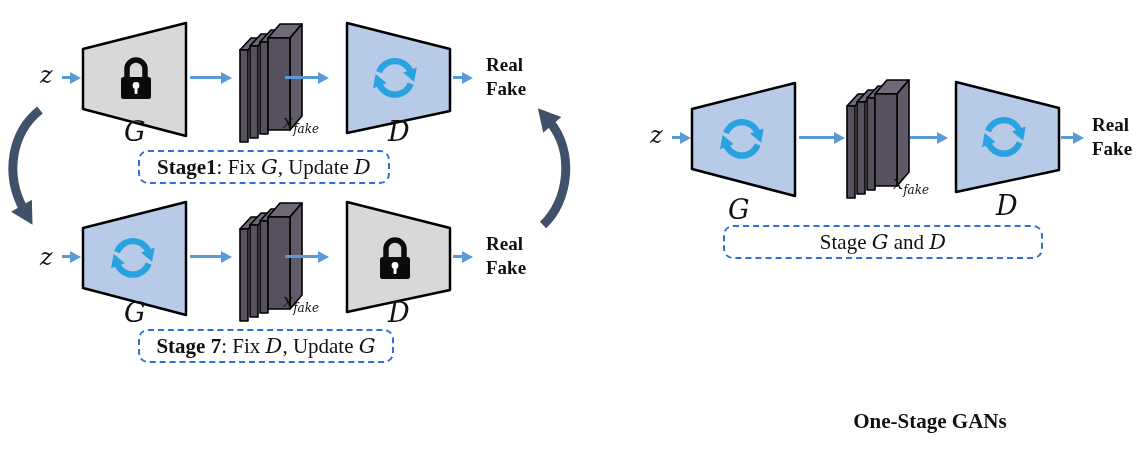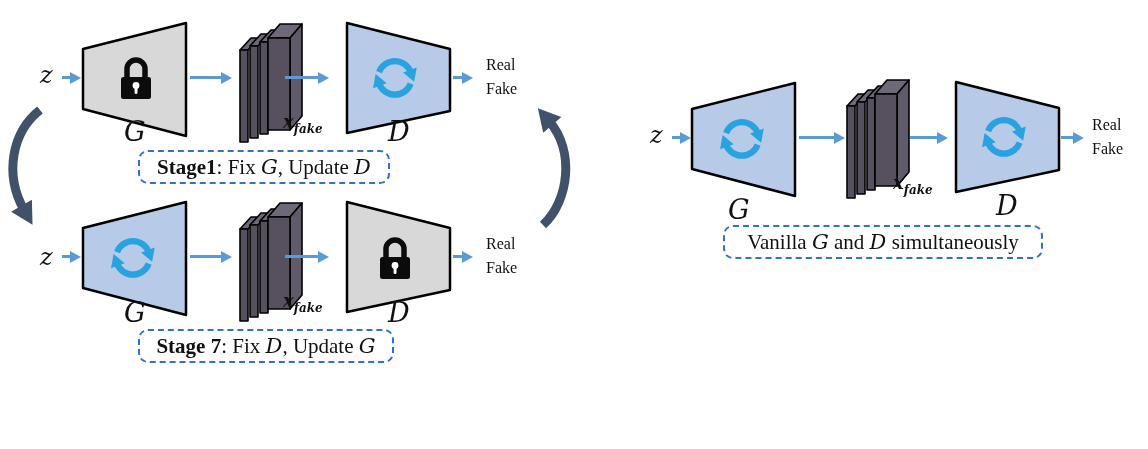--- a/index.html
+++ b/index.html
@@ -2,23 +2,23 @@
 <html><head>
 <meta charset="utf-8">
 <style>
   html,body{margin:0;padding:0;background:#ffffff;}
   .stage-canvas{
     position:relative;width:1148px;height:449px;background:#ffffff;overflow:hidden;
     font-family:"Liberation Serif", serif;color:#111;
   }
   .math-label{position:absolute;font-style:italic;font-size:24px;font-family:"DejaVu Serif", serif;}
   .net-label{position:absolute;font-style:italic;font-size:27px;font-family:"DejaVu Serif", serif;}
-  .xfake{position:absolute;font-style:italic;font-size:18px;font-family:"DejaVu Serif", serif;font-weight:bold;}
+  .xfake{position:absolute;font-style:italic;font-size:18px;font-family:"DejaVu Serif", serif;}
   .xfake sub{font-size:12px;font-style:italic;}
-  .realfake{position:absolute;font-size:16px;line-height:24px;}
+  .realfake{position:absolute;font-size:19px;line-height:24px;font-weight:bold;}
   .flow-arrow{position:absolute;height:3px;background:#5b9bd5;}
   .flow-arrow::after{
     content:"";position:absolute;right:-10px;top:50%;transform:translateY(-50%);
     width:0;height:0;border-left:11px solid #5b9bd5;
     border-top:6px solid transparent;border-bottom:6px solid transparent;
   }
   .stage-box{
     position:absolute;border:2.5px dashed #2e6fd8;border-radius:10px;
     display:flex;align-items:center;justify-content:center;
     font-size:21px;white-space:pre;padding:0 6px;box-sizing:border-box;
@@ -202,17 +202,18 @@
   </svg>
   <div class="net-label" style="left:996px;top:190px">D</div>
 
   <div class="flow-arrow" style="left:1061px;top:136px;width:13px"></div>
   <div class="realfake" style="left:1092px;top:113px">
     <div>Real</div>
     <div>Fake</div>
   </div>
 
   <div class="stage-box" style="left:723px;top:225px;width:320px;height:34px">
-    <span>Vanilla </span><i>G</i><span> and </span><i>D</i><span> simultaneously</span>
-  </div>
-
+    <span>Stage </span><i>G</i><span> and </span><i>D</i>
+  </div>
+
+  <div class="caption" style="left:775px;top:409px;width:310px">One-Stage GANs</div>
 
 </div>
 
 </body></html>

